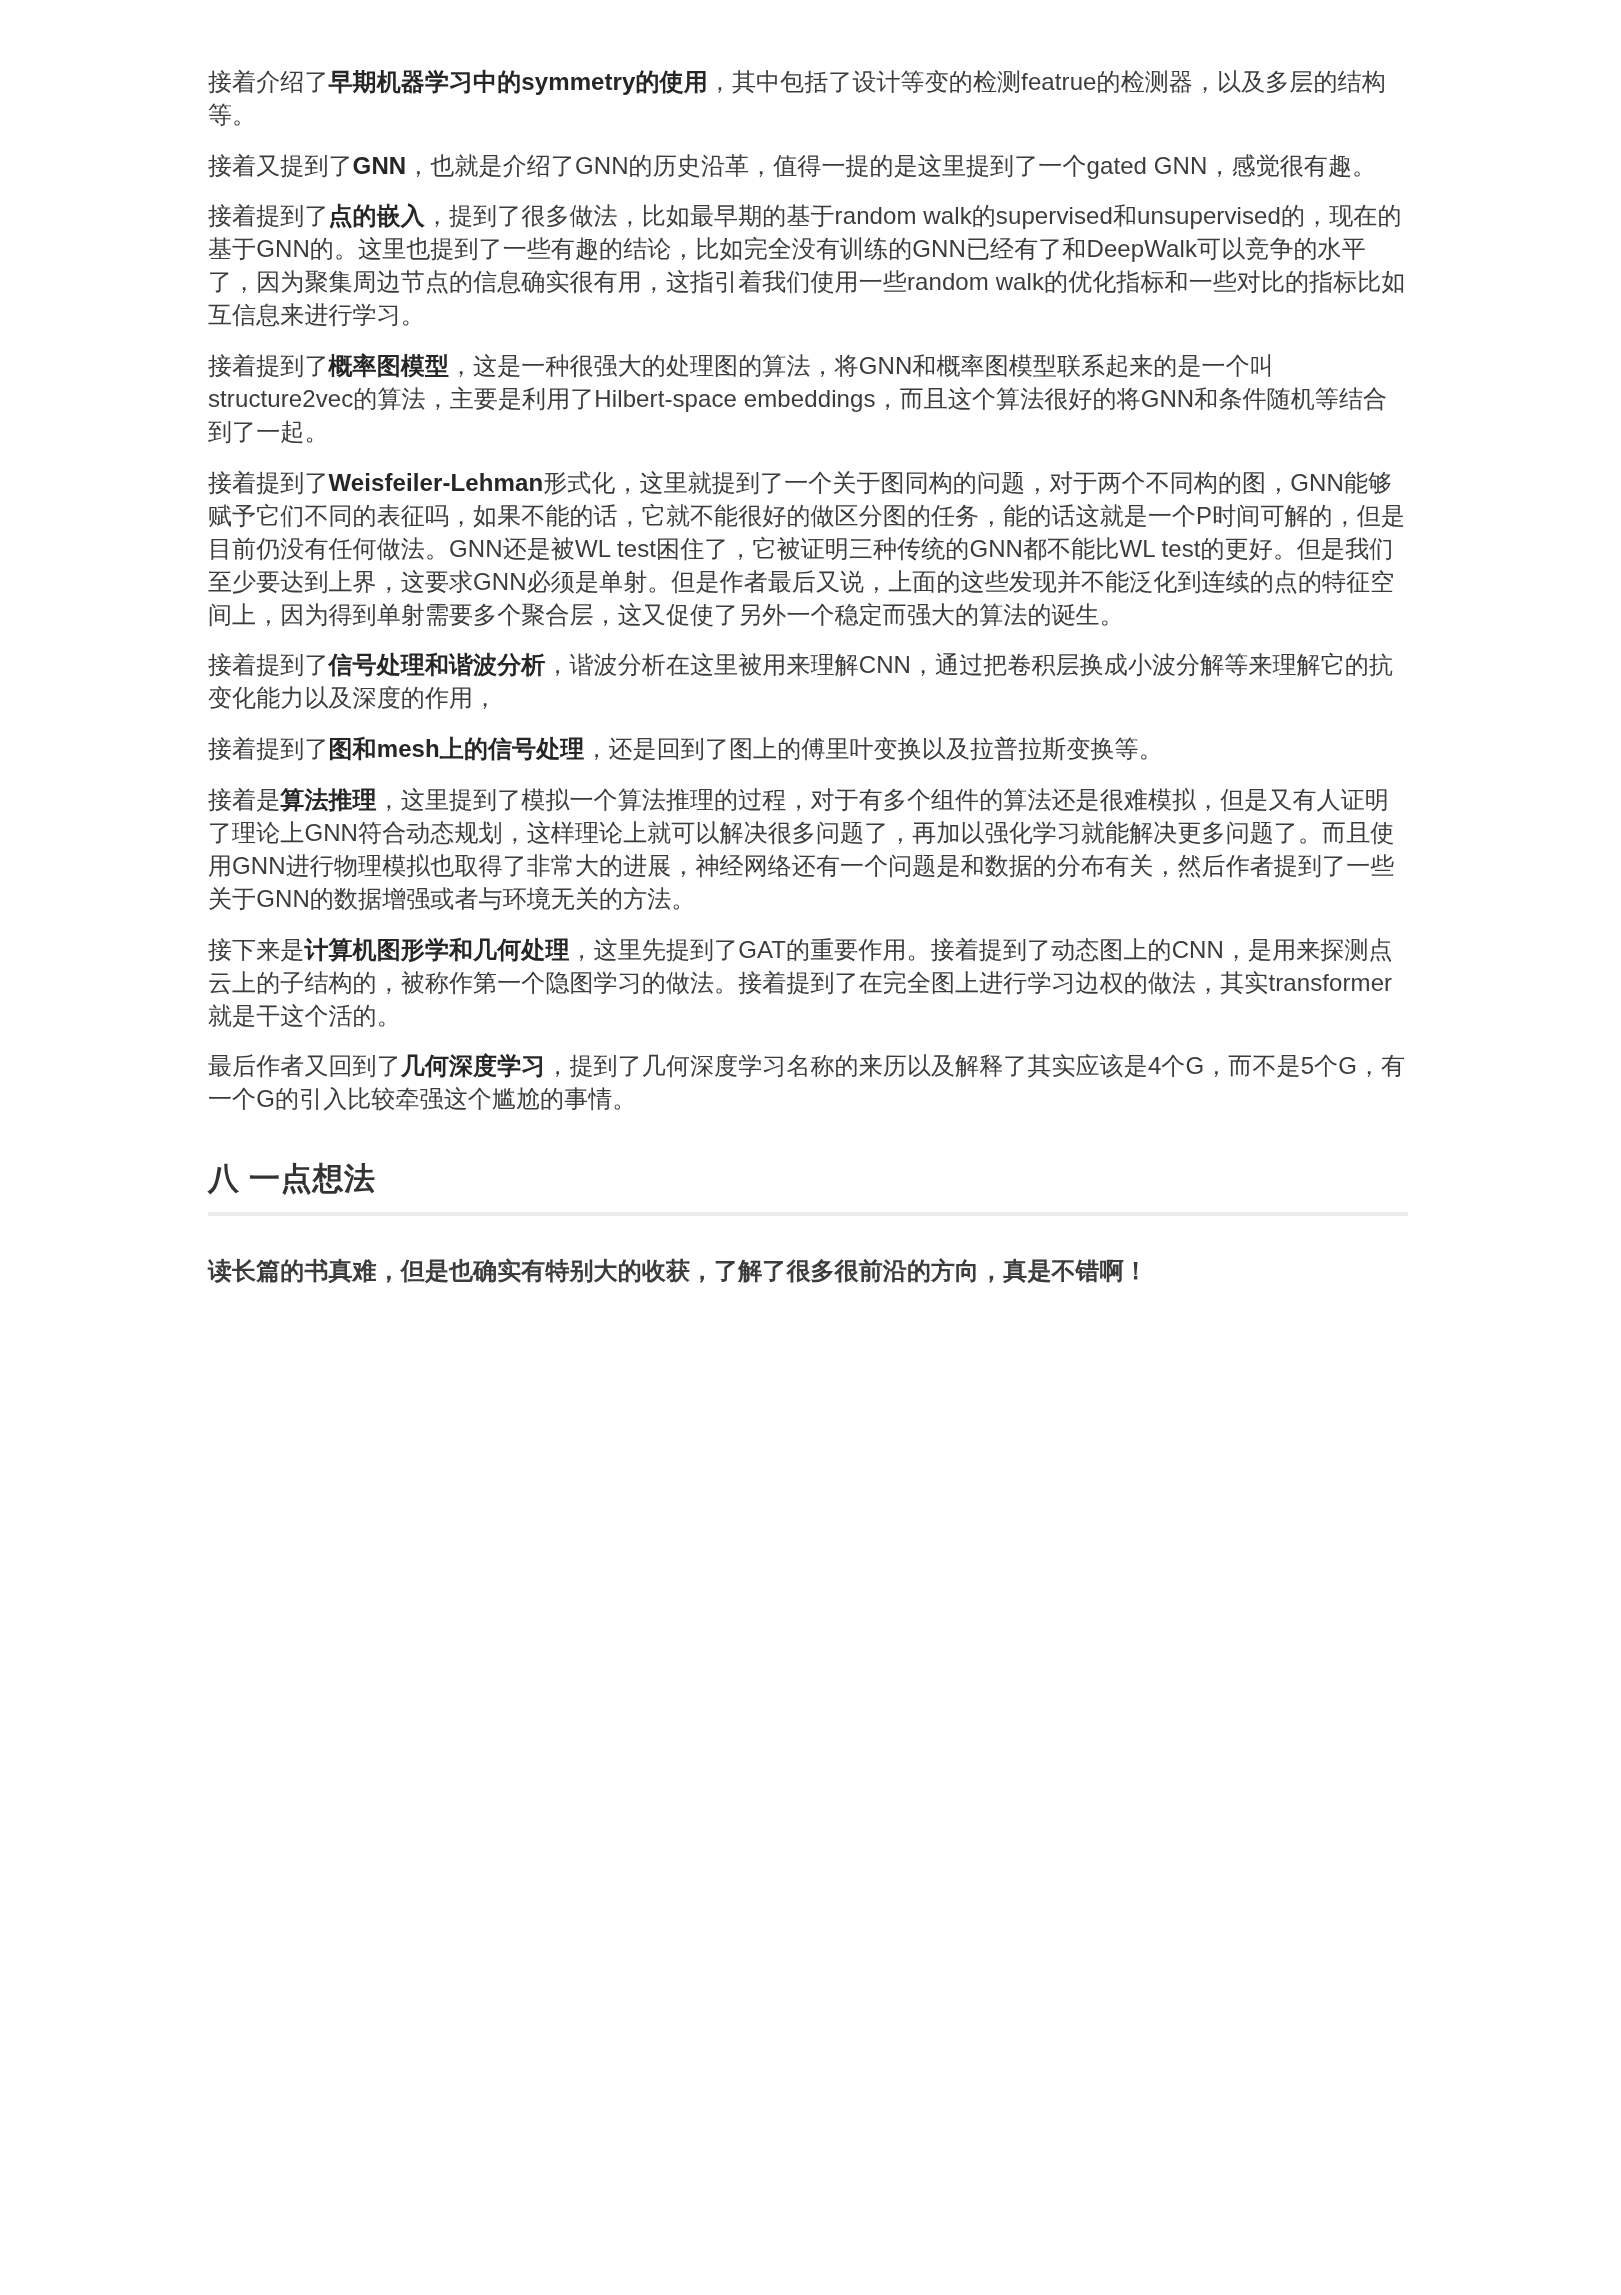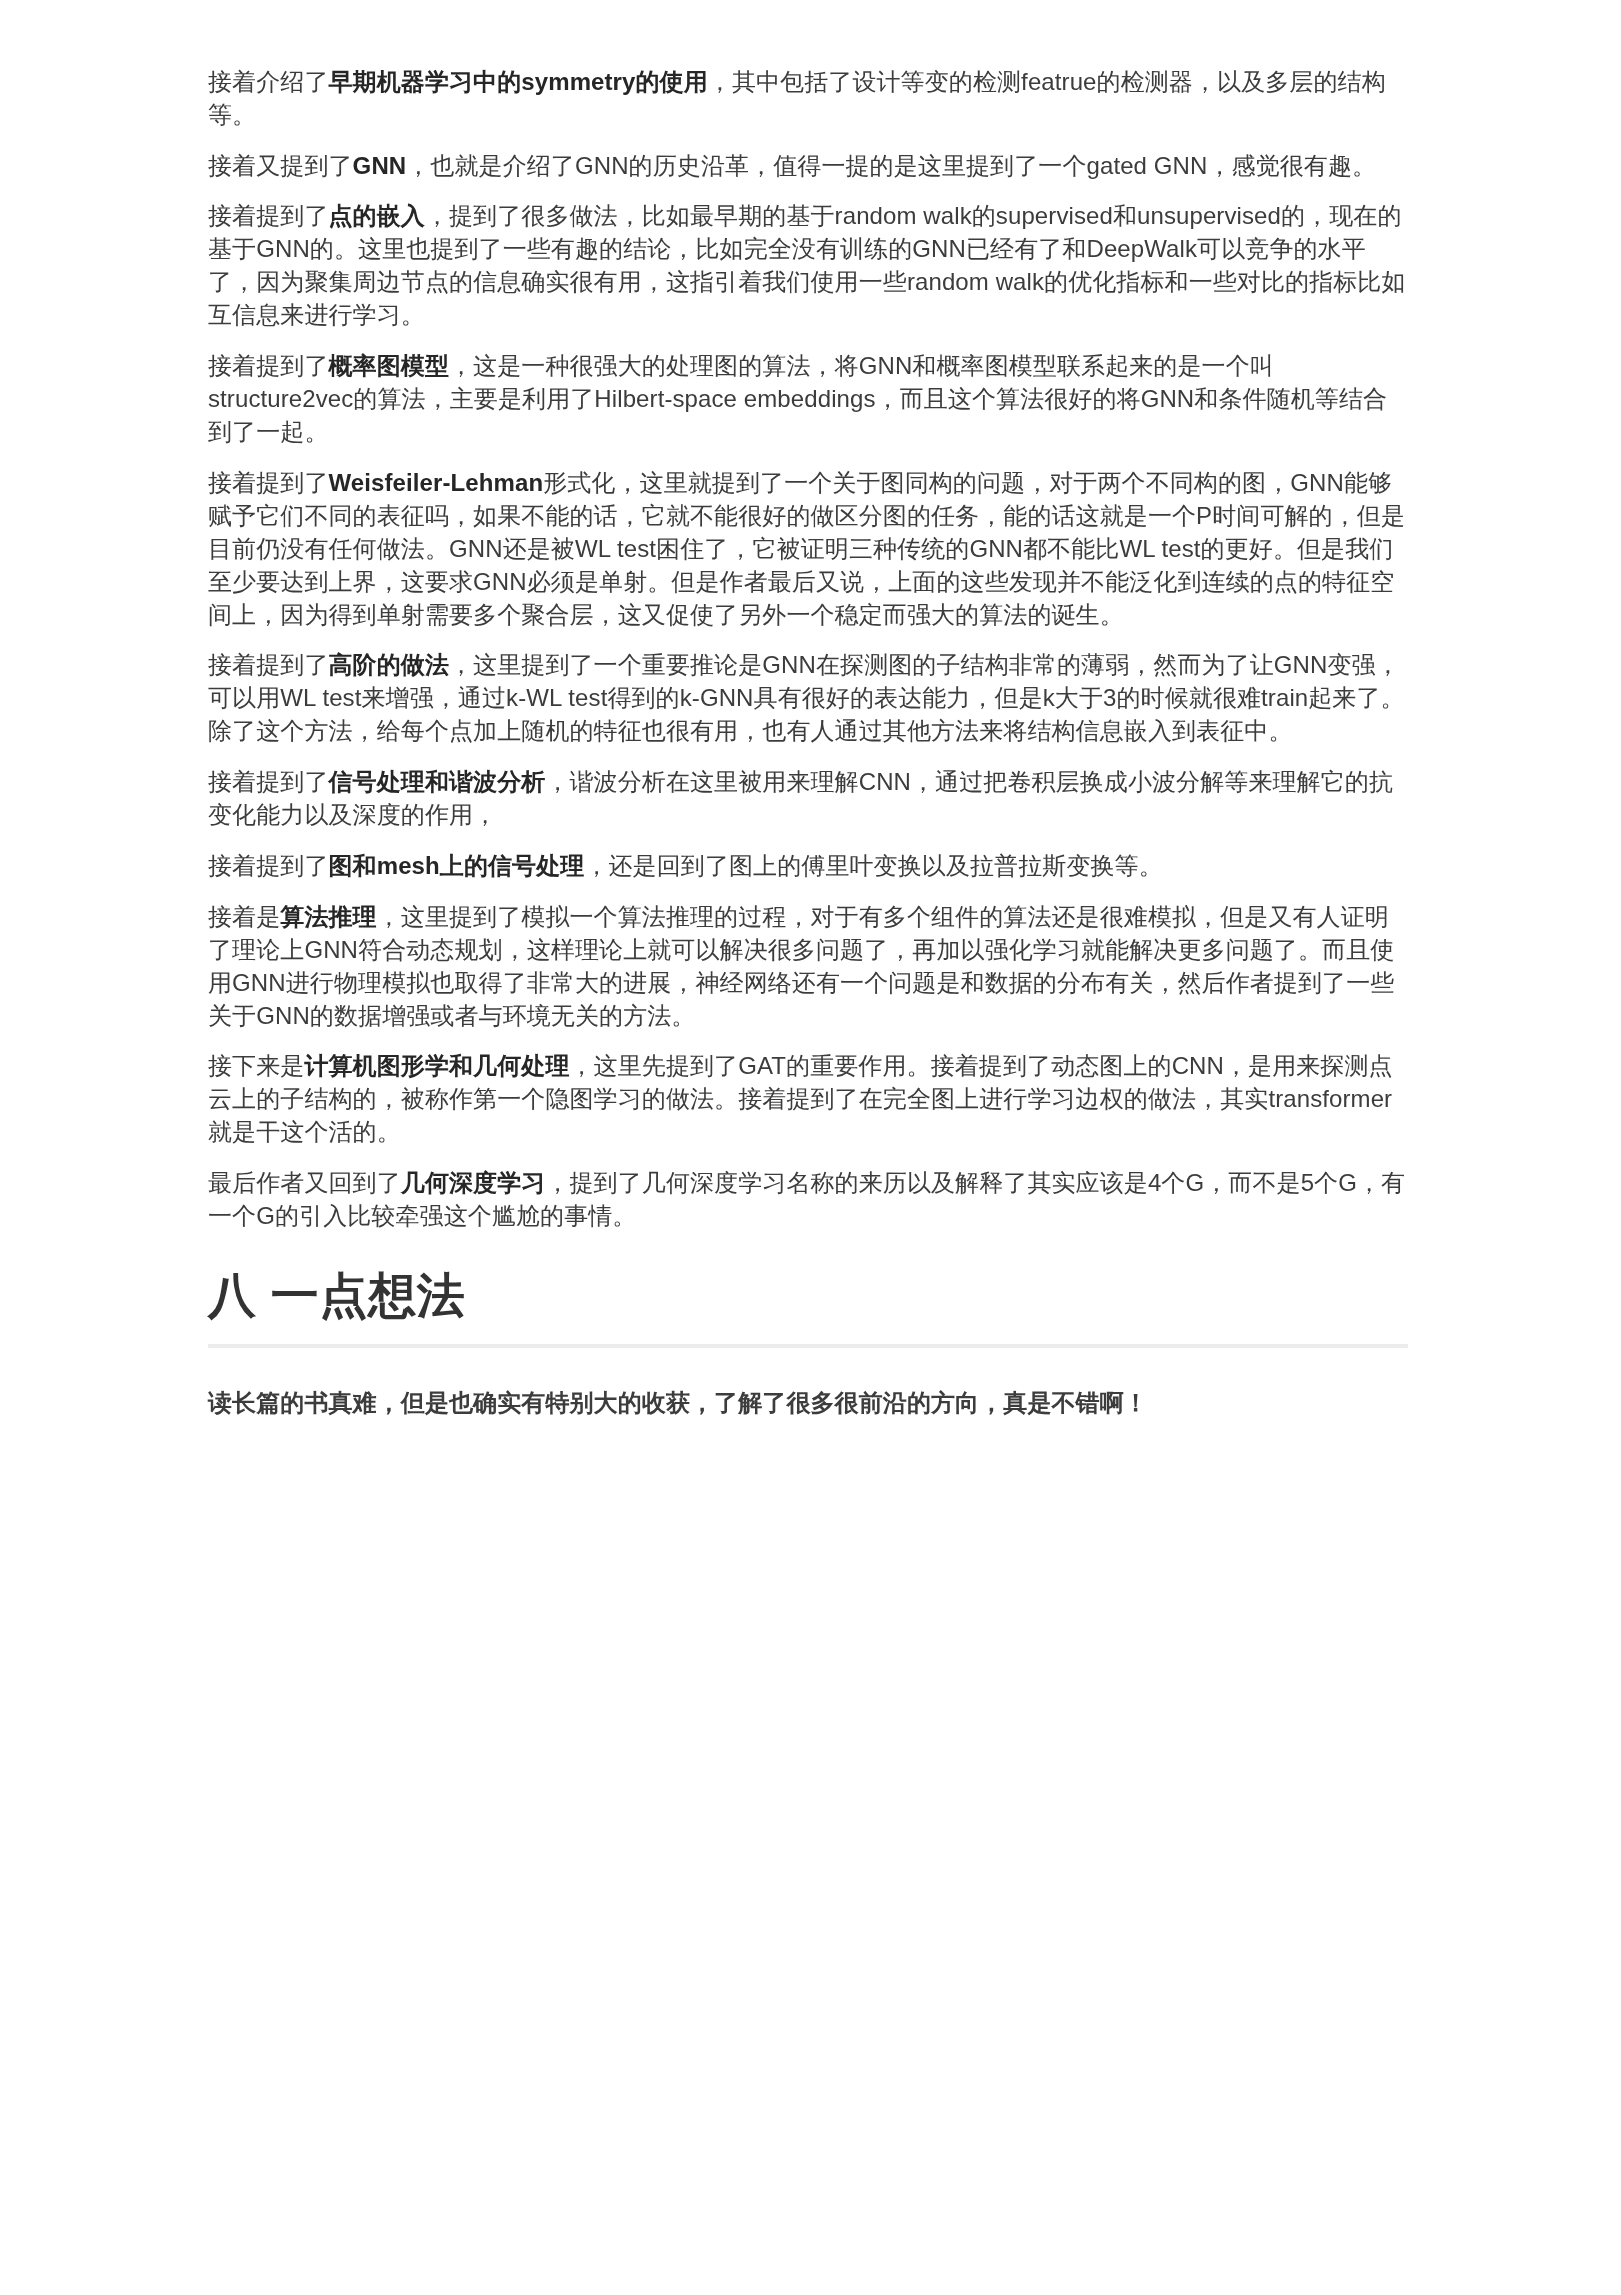--- a/index.html
+++ b/index.html
@@ -33,22 +33,22 @@
     text-align: left;
     word-break: break-word;
   }
   p.para b,
   p.para strong {
     font-weight: 700;
     color: #262626;
   }
   h2.section-heading {
     margin: 38px 0 0 0;
-    padding: 0 0 22px 0;
-    font-size: 48px;
+    padding: 0 0 7px 0;
+    font-size: 31px;
     line-height: 52px;
     font-weight: 700;
     color: #333333;
     letter-spacing: 0.7px;
     border-bottom: 4.1px solid #ececec;
   }
   .post-heading-wrap {
     margin-bottom: 38px;
   }
   p.para.last-para {
@@ -66,21 +66,20 @@
 
     <p class="para"><span>接着又提到了</span><b>GNN</b><span>，也就是介绍了GNN的历史沿革，值得一提的是这里提到了一个gated GNN，感觉很有趣。</span></p>
 
 
     <p class="para"><span>接着提到了</span><b>点的嵌入</b><span>，提到了很多做法，比如最早期的基于random walk的supervised和unsupervised的，现在的基于GNN的。这里也提到了一些有趣的结论，比如完全没有训练的GNN已经有了和DeepWalk可以竞争的水平了，因为聚集周边节点的信息确实很有用，这指引着我们使用一些random walk的优化指标和一些对比的指标比如互信息来进行学习。</span></p>
 
     <p class="para"><span>接着提到了</span><b>概率图模型</b><span>，这是一种很强大的处理图的算法，将GNN和概率图模型联系起来的是一个叫structure2vec的算法，主要是利用了Hilbert-space embeddings，而且这个算法很好的将GNN和条件随机等结合到了一起。</span></p>
 
     <p class="para"><span>接着提到了</span><b>Weisfeiler-Lehman</b><span>形式化，这里就提到了一个关于图同构的问题，对于两个不同构的图，GNN能够赋予它们不同的表征吗，如果不能的话，它就不能很好的做区分图的任务，能的话这就是一个P时间可解的，但是目前仍没有任何做法。GNN还是被WL test困住了，它被证明三种传统的GNN都不能比WL test的更好。但是我们至少要达到上界，这要求GNN必须是单射。但是作者最后又说，上面的这些发现并不能泛化到连续的点的特征空间上，因为得到单射需要多个聚合层，这又促使了另外一个稳定而强大的算法的诞生。</span></p>
 
-    <p class="para"><span>接着提到了</span><b>高阶的做法</b><span>，这里提到了一个重要推论是GNN在探测图的子结构非常的薄弱，然而为了让GNN变强，可以用WL test来增强，通过k-WL test得到的k-GNN具有很好的表达能力，但是k大于3的时候就很难train起来了。除了这个方法，给每个点加上随机的特征也很有用，也有人通过其他方法来将结构信息嵌入到表征中。</span></p>
 
     <p class="para"><span>接着提到了</span><b>信号处理和谐波分析</b><span>，谐波分析在这里被用来理解CNN，通过把卷积层换成小波分解等来理解它的抗变化能力以及深度的作用，</span></p>
 
     <p class="para"><span>接着提到了</span><b>图和mesh上的信号处理</b><span>，还是回到了图上的傅里叶变换以及拉普拉斯变换等。</span></p>
 
     <p class="para"><span>接着是</span><b>算法推理</b><span>，这里提到了模拟一个算法推理的过程，对于有多个组件的算法还是很难模拟，但是又有人证明了理论上GNN符合动态规划，这样理论上就可以解决很多问题了，再加以强化学习就能解决更多问题了。而且使用GNN进行物理模拟也取得了非常大的进展，神经网络还有一个问题是和数据的分布有关，然后作者提到了一些关于GNN的数据增强或者与环境无关的方法。</span></p>
 
     <p class="para"><span>接下来是</span><b>计算机图形学和几何处理</b><span>，这里先提到了GAT的重要作用。接着提到了动态图上的CNN，是用来探测点云上的子结构的，被称作第一个隐图学习的做法。接着提到了在完全图上进行学习边权的做法，其实transformer就是干这个活的。</span></p>
 
     <p class="para"><span>最后作者又回到了</span><b>几何深度学习</b><span>，提到了几何深度学习名称的来历以及解释了其实应该是4个G，而不是5个G，有一个G的引入比较牵强这个尴尬的事情。</span></p>

